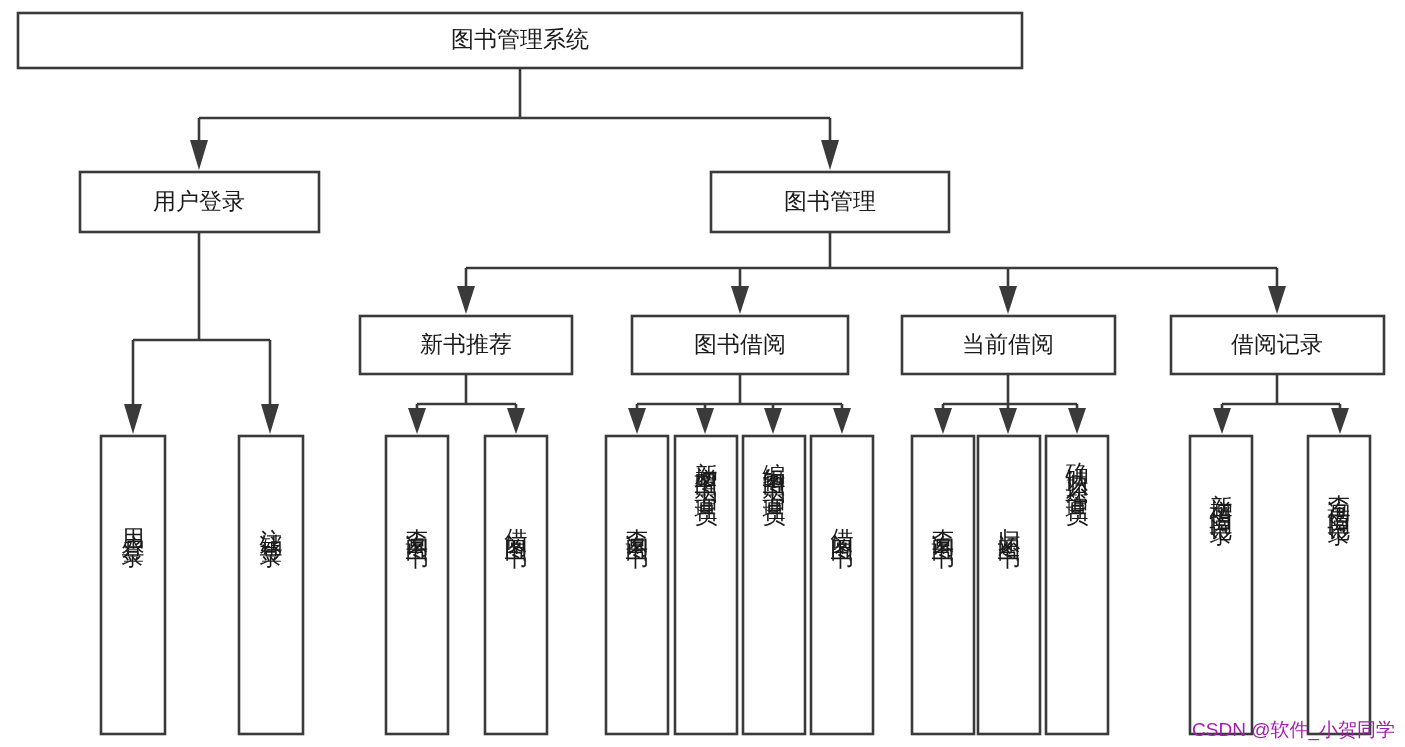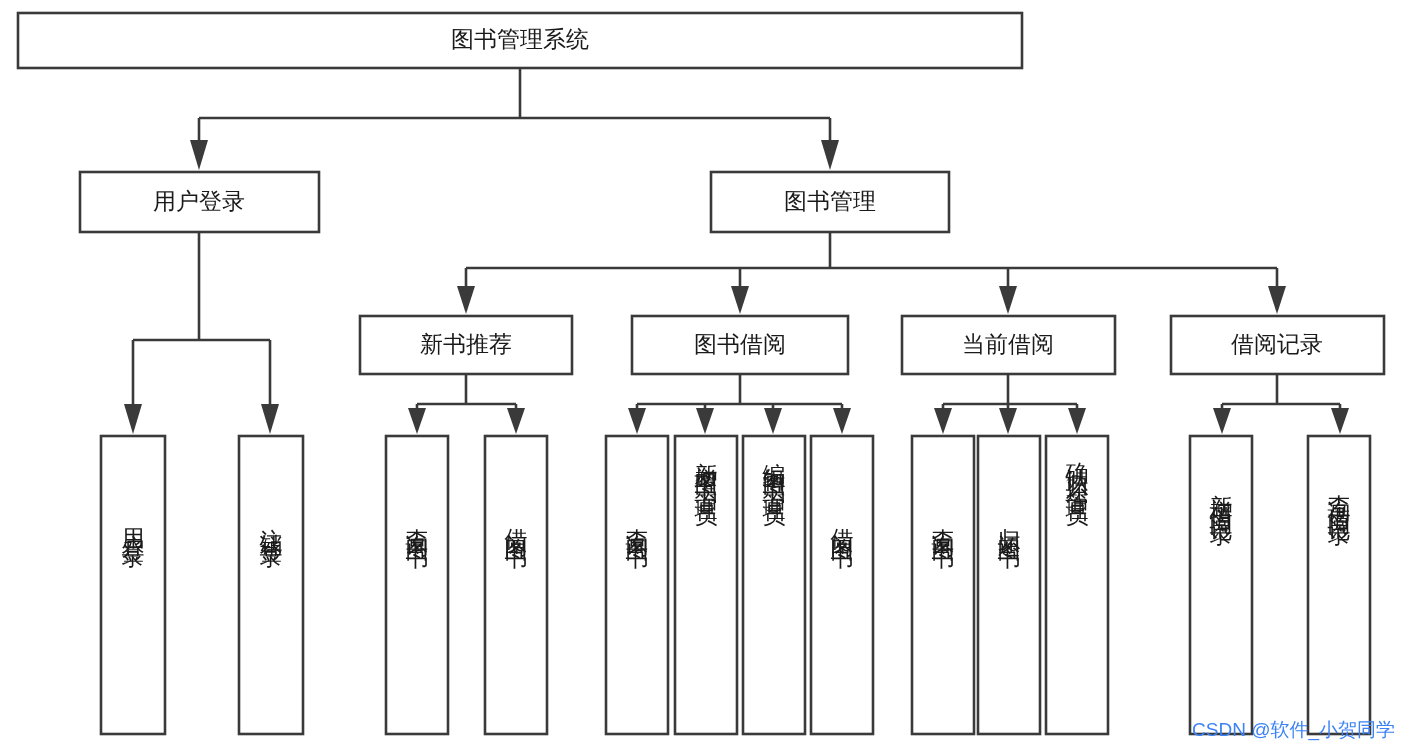--- a/index.html
+++ b/index.html
@@ -60,21 +60,21 @@
     color: #1a1a1a;
     letter-spacing: 6px;
     white-space: nowrap;
   }
   .watermark {
     position: absolute;
     right: 10px;
     bottom: 4px;
     font-family: "Liberation Sans", "DejaVu Sans", sans-serif;
     font-size: 19px;
-    color: #3b82f6;
+    color: #a21caf;
     white-space: nowrap;
     pointer-events: none;
   }
 </style>
 </head>
 <body>
 
 <svg id="diagram" viewBox="0 0 1405 747" xmlns="http://www.w3.org/2000/svg">
 
   <g>

